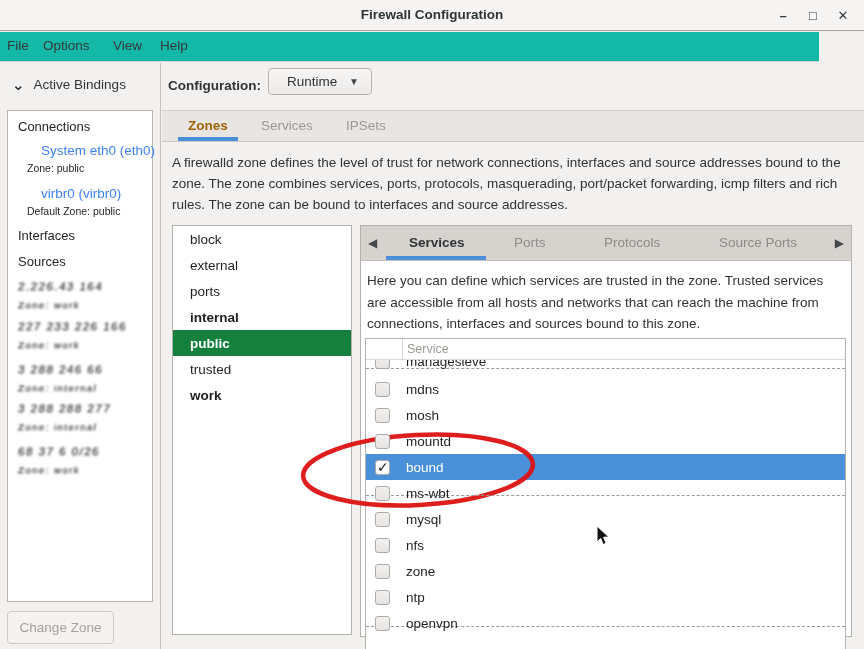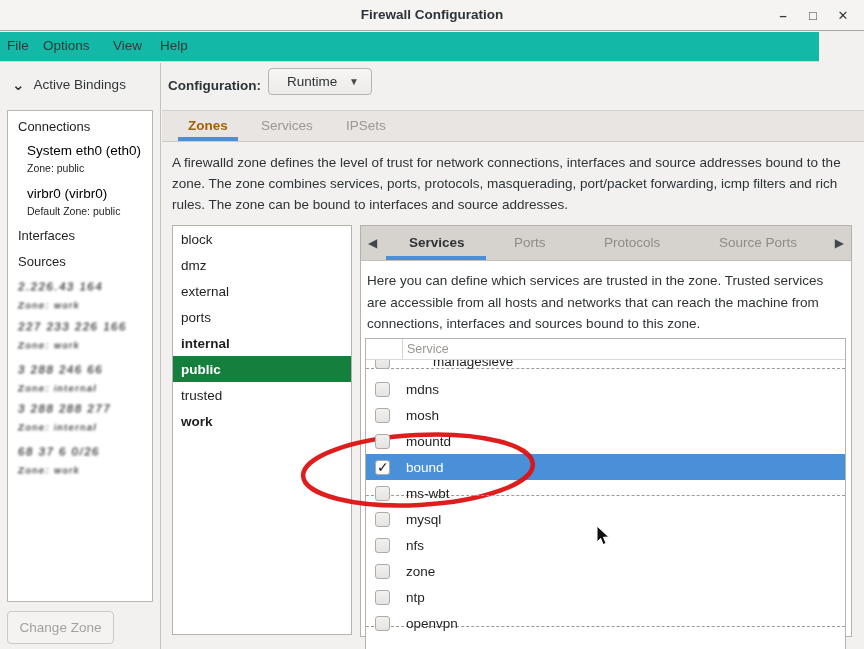--- a/index.html
+++ b/index.html
@@ -17,21 +17,21 @@
   .menubar { position:absolute; left:0; top:32px; width:819px; height:30px; background:#14b8a6; border-bottom:1px solid #d8d5d1; }
   .menu-item { position:absolute; top:6px; font-size:13.5px; color:#36393b; }
 
   
   .sidebar { position:absolute; left:0; top:63px; width:161px; height:586px; background:#f2f1f0; border-right:1px solid #c6c3bf; }
   .ab-row { position:absolute; left:12px; top:14px; display:flex; align-items:center; gap:9px; font-size:13.5px; color:#30363a; }
   .ab-chevron { font-size:15px; font-weight:bold; line-height:10px; color:#2e3436; }
   .side-panel { position:absolute; left:7px; top:47px; width:146px; height:492px; background:#ffffff; border:1px solid #b9b6b2; }
   .sp-line { position:absolute; left:10px; white-space:nowrap; }
   .sp-h { font-size:13px; color:#1d1f21; }
-  .sp-name { font-size:13px; color:#000000; left:19px; }
+  .sp-name { font-size:13px; color:#3b82f6; left:33px; }
   .sp-detail { font-size:10.5px; color:#232527; left:19px; }
   .scramble { filter:blur(1.2px); transform:skewX(-8deg) scaleY(.96); letter-spacing:1.5px; color:#3a3a3a; text-shadow:1px 1px 0 rgba(60,60,60,.45); }
   .scr-sm { font-size:9.5px; }
   .scr-lg { font-size:11.5px; }
   .change-zone { position:absolute; left:7px; top:548px; width:107px; height:33px; background:#f4f3f2; border:1px solid #cdc9c4; border-radius:4px; font-size:13.5px; color:#a4a19d; display:flex; align-items:center; justify-content:center; }
 
   
   .config-row { position:absolute; left:162px; top:63px; width:702px; height:47px; background:#f2f1f0; }
   .config-label { position:absolute; left:6px; top:15px; font-size:13.5px; font-weight:bold; color:#2e3436; }
   .runtime-btn { position:absolute; left:106px; top:5px; width:104px; height:27px; background:linear-gradient(#f7f6f5,#edebe9); border:1px solid #b7b4b0; border-radius:4px; display:flex; align-items:center; font-size:13.5px; color:#2e3436;text-align:right; }
@@ -41,40 +41,40 @@
   .tabbar { position:absolute; left:162px; top:110px; width:702px; height:32px; background:#e8e5e2; border-top:1px solid #d3d0cc; border-bottom:1px solid #cecbc7; }
   .tab { position:absolute; top:7px; font-size:13.5px; }
   .tab.active { font-weight:bold; color:#a16207; }
   .tab.inactive { color:#9b9792; }
   .tab-underline { position:absolute; left:16px; bottom:0; width:60px; height:4px; background:#4a90d9; }
 
   .zones-desc { position:absolute; left:172px; top:152px; width:692px; font-size:13.5px; line-height:21px; color:#2f3335; }
 
   
   .zone-list { position:absolute; left:172px; top:225px; width:180px; height:410px; background:#fff; border:1px solid #b5b2ae; }
-  .zone-row { height:26px; display:flex; align-items:center; padding-left:8px; font-size:13.5px; color:#1d1f21; }
+  .zone-row { height:26px; display:flex; align-items:center; padding-left:17px; font-size:13.5px; color:#1d1f21; }
   .zone-row.bold { font-weight:bold; }
   .zone-row.selected { background:#15803d; color:#ffffff; font-weight:bold; }
 
   
   .detail-panel { position:absolute; left:360px; top:225px; width:492px; height:412px; background:#ffffff; border:1px solid #b5b2ae; }
   .inner-tabbar { position:absolute; left:0; top:0; width:490px; height:35px; background:#d6d2ce; border-bottom:1px solid #c2bfbb; }
   .itab { position:absolute; top:9px; font-size:13.5px; }
   .itab.active { font-weight:bold; color:#2e3436; }
   .itab.inactive { color:#8f8b86; }
   .itab-underline { position:absolute; left:25px; bottom:0; width:100px; height:4px; background:#4a90d9; }
   .tab-arrow { position:absolute; top:10px; font-size:12px; color:#43484b; }
   .services-desc { position:absolute; left:6px; top:44px; width:478px; font-size:13.5px; line-height:21.5px; color:#2f3335; }
 
   .service-list { position:absolute; left:4px; top:112px; width:481px; height:346px; background:#fff; border:1px solid #b5b2ae; overflow:hidden; }
   .svc-header { height:21px; border-bottom:1px solid #dcdad7; display:flex; align-items:center; position:relative; }
   .svc-header .col-div { position:absolute; left:36px; top:0; bottom:0; width:1px; background:#d6d4d1; }
   .svc-header .col-label { margin-left:41px; font-size:12.5px; color:#9a9792; }
   .svc-row { height:26px; display:flex; align-items:center; padding-left:9px; position:relative; }
-  .svc-row.partial { height:16px; overflow:hidden;gap:27px; }
+  .svc-row.partial { height:16px; overflow:hidden; }
   .svc-row.partial .cbx, .svc-row.partial .svc-label { transform:translateY(-7px); }
   .svc-row.selected { background:#4a90d9; }
   .svc-row.selected .svc-label { color:#fff; }
   .svc-label { margin-left:16px; font-size:13.5px; color:#1d1f21; position:relative; z-index:2; }
   .cbx { width:15px; height:15px; border:1px solid #aeaba7; border-radius:3px; background:linear-gradient(#f2f1f0,#e6e4e2); position:relative; z-index:2; flex:0 0 15px; }
   .cbx.checked { background:#fdfdfd; }
   .cbx.checked::after { content:"✓"; position:absolute; left:1px; top:-2px; font-size:14px; font-weight:bold; color:#15191c; }
   .dash-line { position:absolute; left:0; width:100%; border-top:1px dashed #9d9a96; z-index:1; }
 
   
@@ -151,21 +151,20 @@
     <div class="tab active" style="left:26px">Zones</div>
     <div class="tab inactive" style="left:99px">Services</div>
     <div class="tab inactive" style="left:184px">IPSets</div>
     <div class="tab-underline"></div>
   </div>
 
   <div class="zones-desc">A firewalld zone defines the level of trust for network connections, interfaces and source addresses bound to the zone. The zone combines services, ports, protocols, masquerading, port/packet forwarding, icmp filters and rich rules. The zone can be bound to interfaces and source addresses.</div>
 
   <div class="zone-list">
     <div class="zone-row">block</div>
-    <div class="zone-row">dmz</div>
     <div class="zone-row">external</div>
     <div class="zone-row">ports</div>
     <div class="zone-row bold">internal</div>
     <div class="zone-row selected">public</div>
     <div class="zone-row">trusted</div>
     <div class="zone-row bold">work</div>
   </div>
 
   <div class="detail-panel">
     <div class="inner-tabbar">

